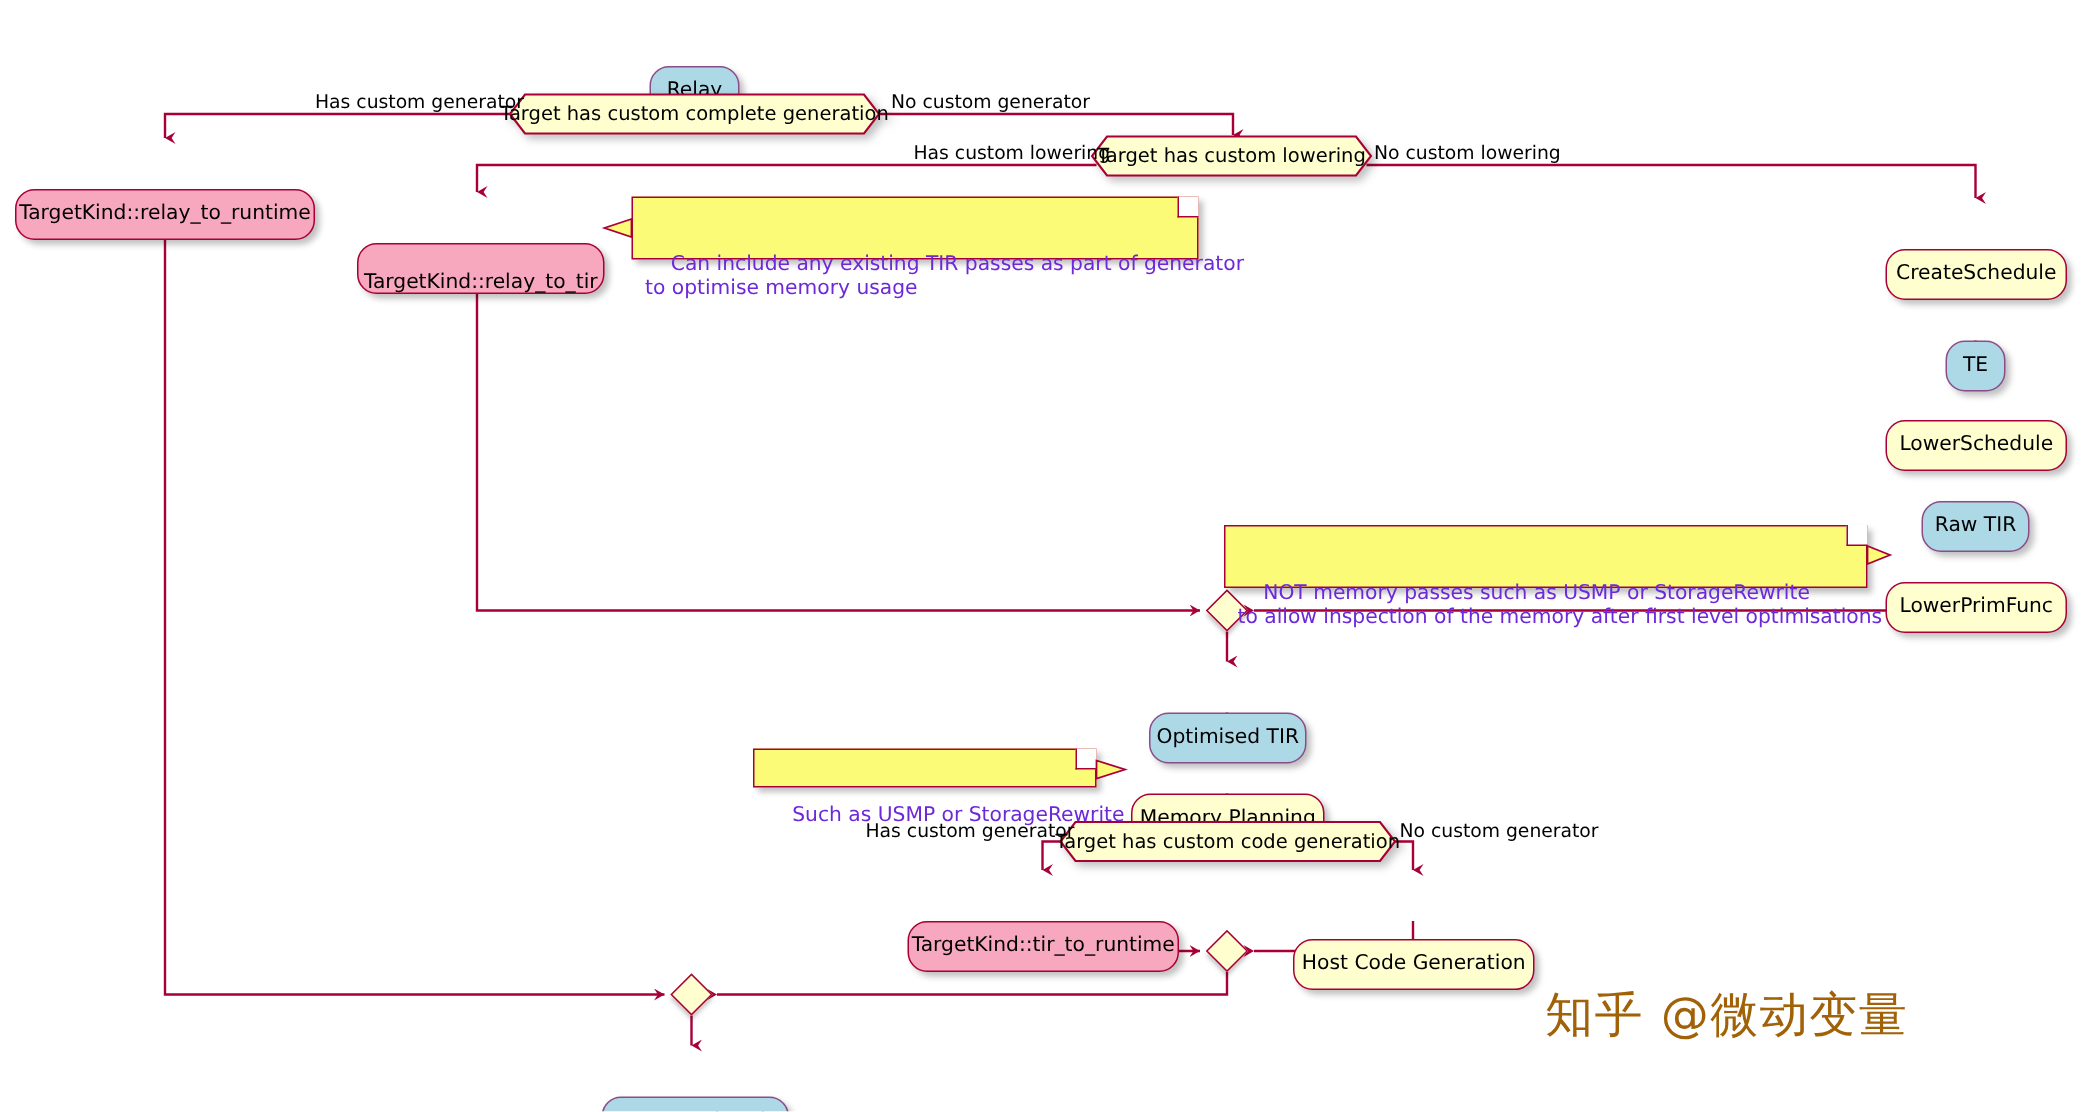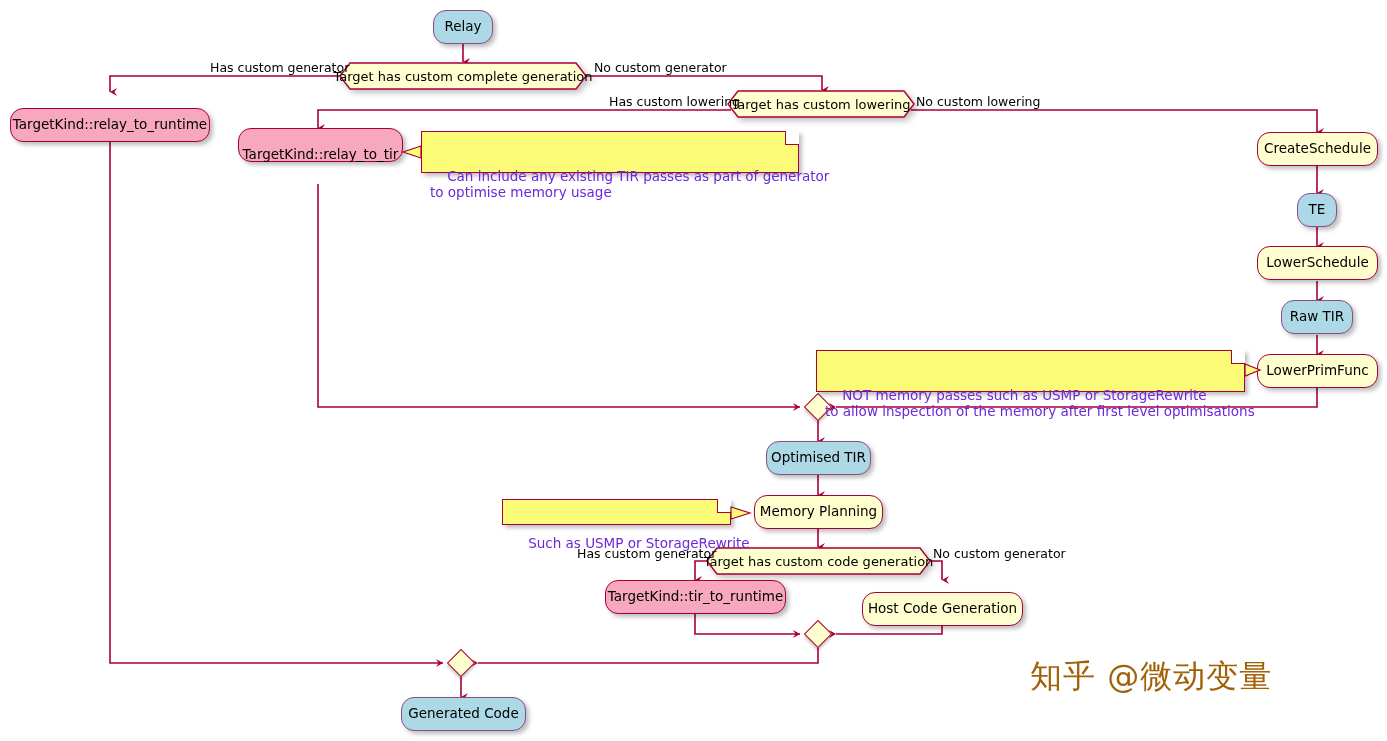--- a/index.html
+++ b/index.html
@@ -28,20 +28,21 @@
     position: absolute;
     box-sizing: border-box;
     display: flex;
     align-items: center;
     justify-content: center;
     white-space: nowrap;
     box-shadow: 3px 3px 4px rgba(0,0,0,0.25);
     font-size: 13.5px;
     color: #000000;
     line-height: 1;
+    margin-top: 34px;
   }
   .node.rounded {
     border-radius: 13px;
     border: 1.4px solid #A80036;
   }
   .node.state {
     border-radius: 13px;
     border: 1.4px solid #8A4D8A;
     background: #ADD8E6;
   }
@@ -185,21 +186,21 @@
     <div class="hexlabel">Target has custom complete generation</div>
   </div>
 
   <div class="hexwrap" style="left:727px; top:90px; width:188px; height:28px;">
     <svg viewBox="0 0 188 28" width="188" height="28">
       <polygon points="11,1 177,1 187,14 177,27 11,27 1,14" fill="#FEFECE" stroke="#A80036" stroke-width="1.4"></polygon>
     </svg>
     <div class="hexlabel">Target has custom lowering</div>
   </div>
 
-  <div class="node rounded pinkact" style="left:10px; top:108px; width:200px; height:34px;">
+  <div class="node rounded pinkact" style="left:10px; top:92px; width:200px; height:34px;">
     <span>TargetKind::relay_to_runtime</span>
   </div>
 
   <div class="node rounded pinkact" style="left:238px; top:128px; width:165px; height:34px;align-items:flex-end;">
     <span>TargetKind::relay_to_tir</span>
   </div>
 
   <div class="node rounded activity" style="left:1257px; top:132px; width:121px; height:34px;">
     <span>CreateSchedule</span>
   </div>

